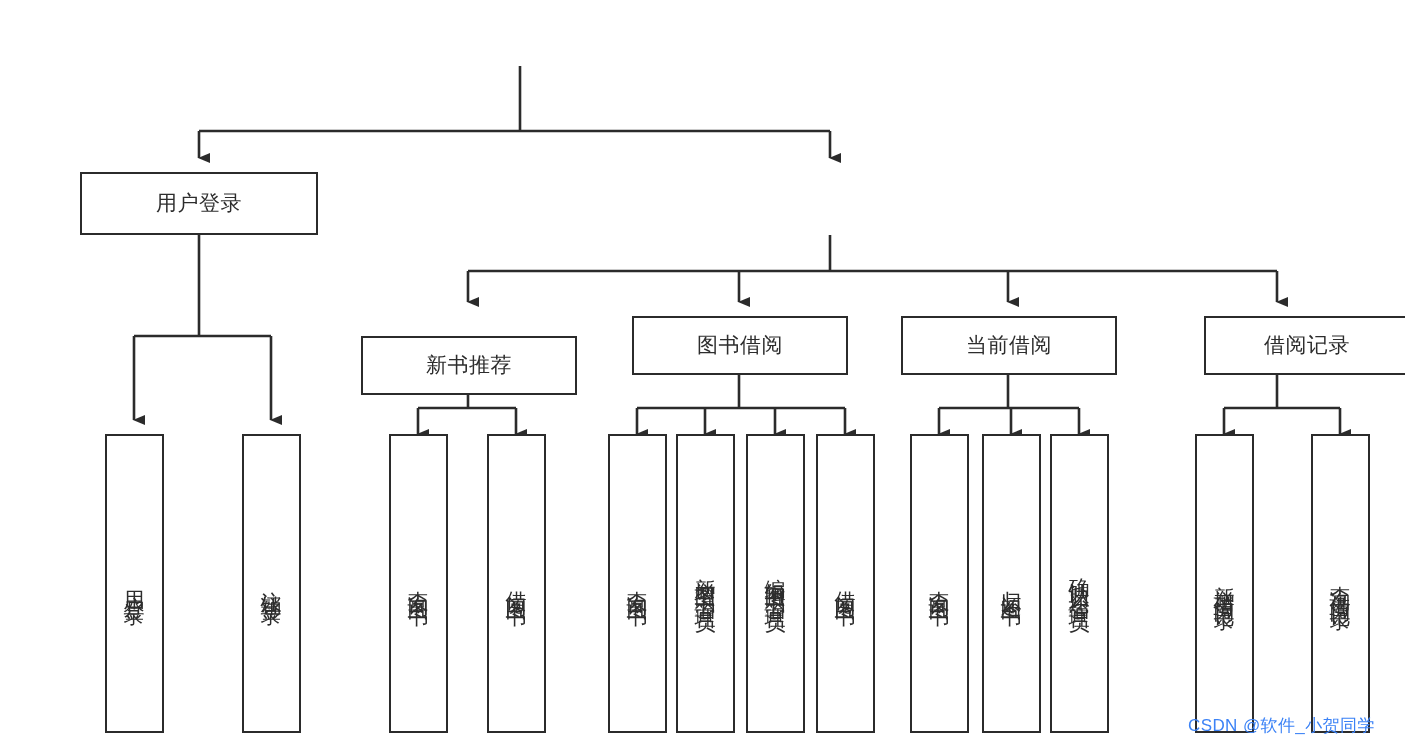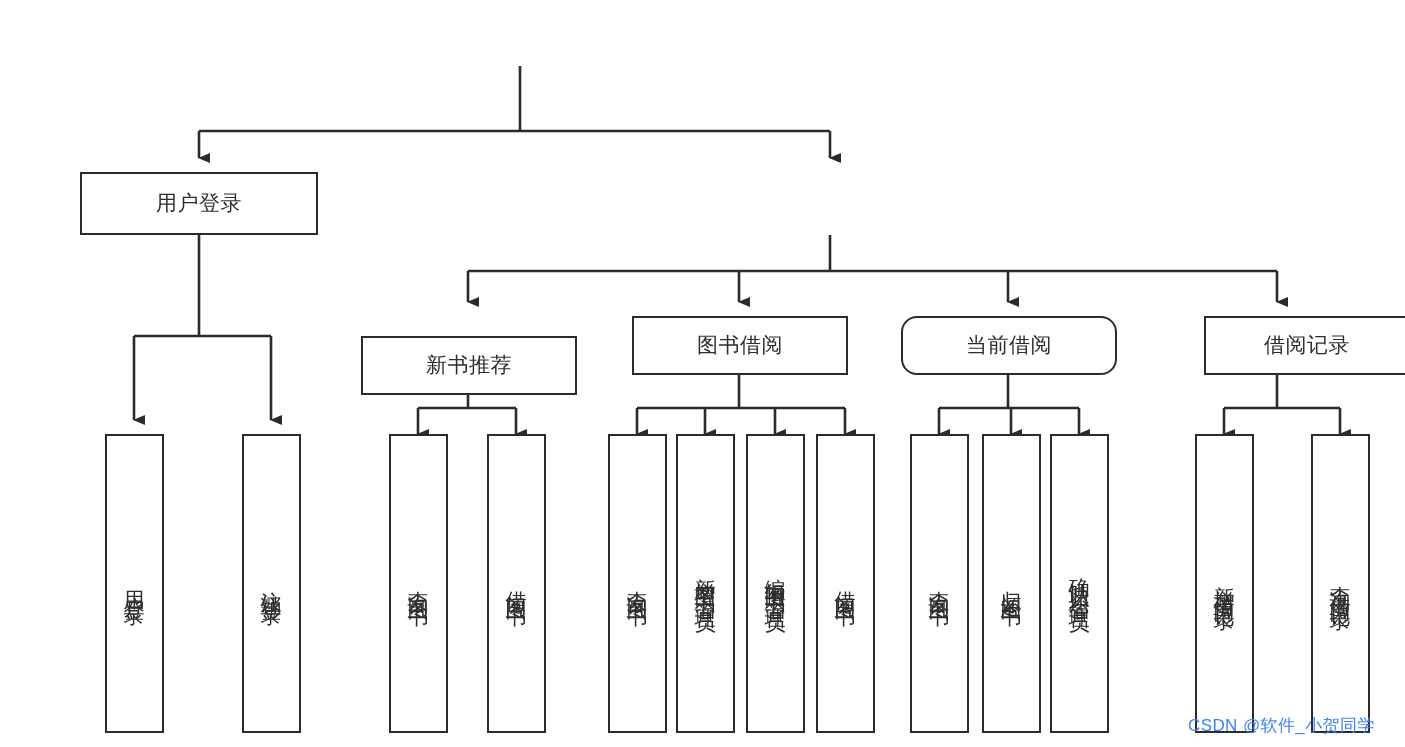--- a/index.html
+++ b/index.html
@@ -138,21 +138,21 @@
 
 
   <div class="node horizontal" style="left:361px; top:316px; width:216px; height:59px;margin-top:20px;">
     <span class="label">新书推荐</span>
   </div>
 
   <div class="node horizontal" style="left:632px; top:316px; width:216px; height:59px;">
     <span class="label">图书借阅</span>
   </div>
 
-  <div class="node horizontal" style="left:901px; top:316px; width:216px; height:59px;border-radius:16px;">
+  <div class="node horizontal" style="left:901px; top:316px; width:216px; height:59px;">
     <span class="label">当前借阅</span>
   </div>
 
   <div class="node horizontal" style="left:1170px; top:316px; width:206px; height:59px;margin-left:34px;">
     <span class="label">借阅记录</span>
   </div>
 
   <div class="node vertical" style="left:105px; top:434px; width:59px; height:299px;">
     <span class="label">用户登录</span>
   </div>

